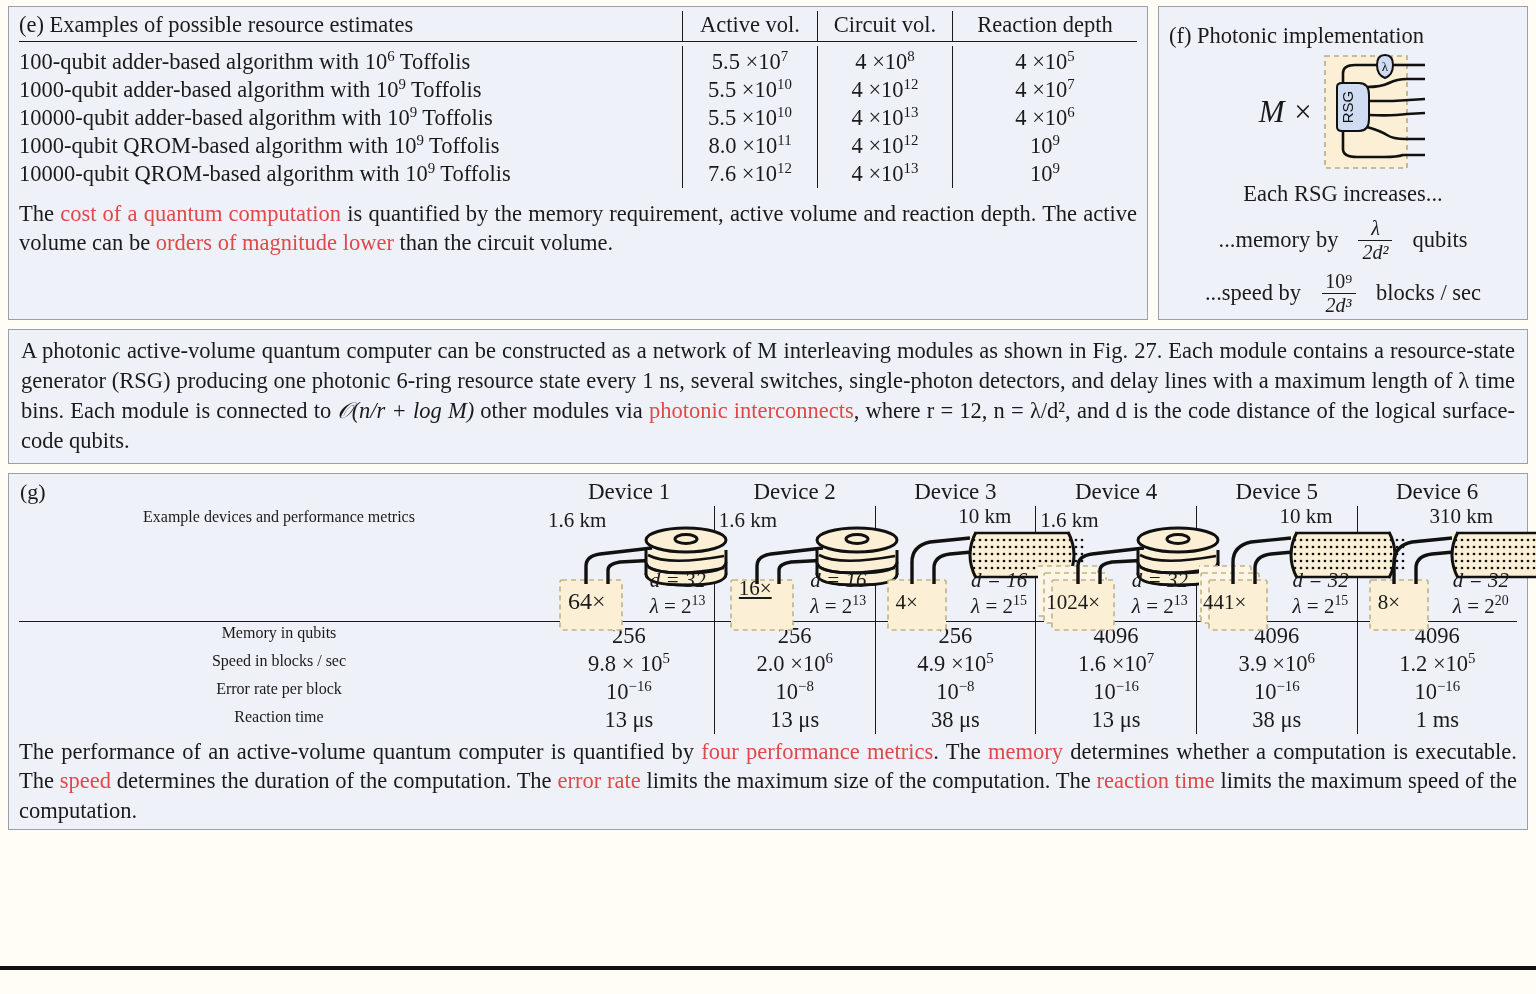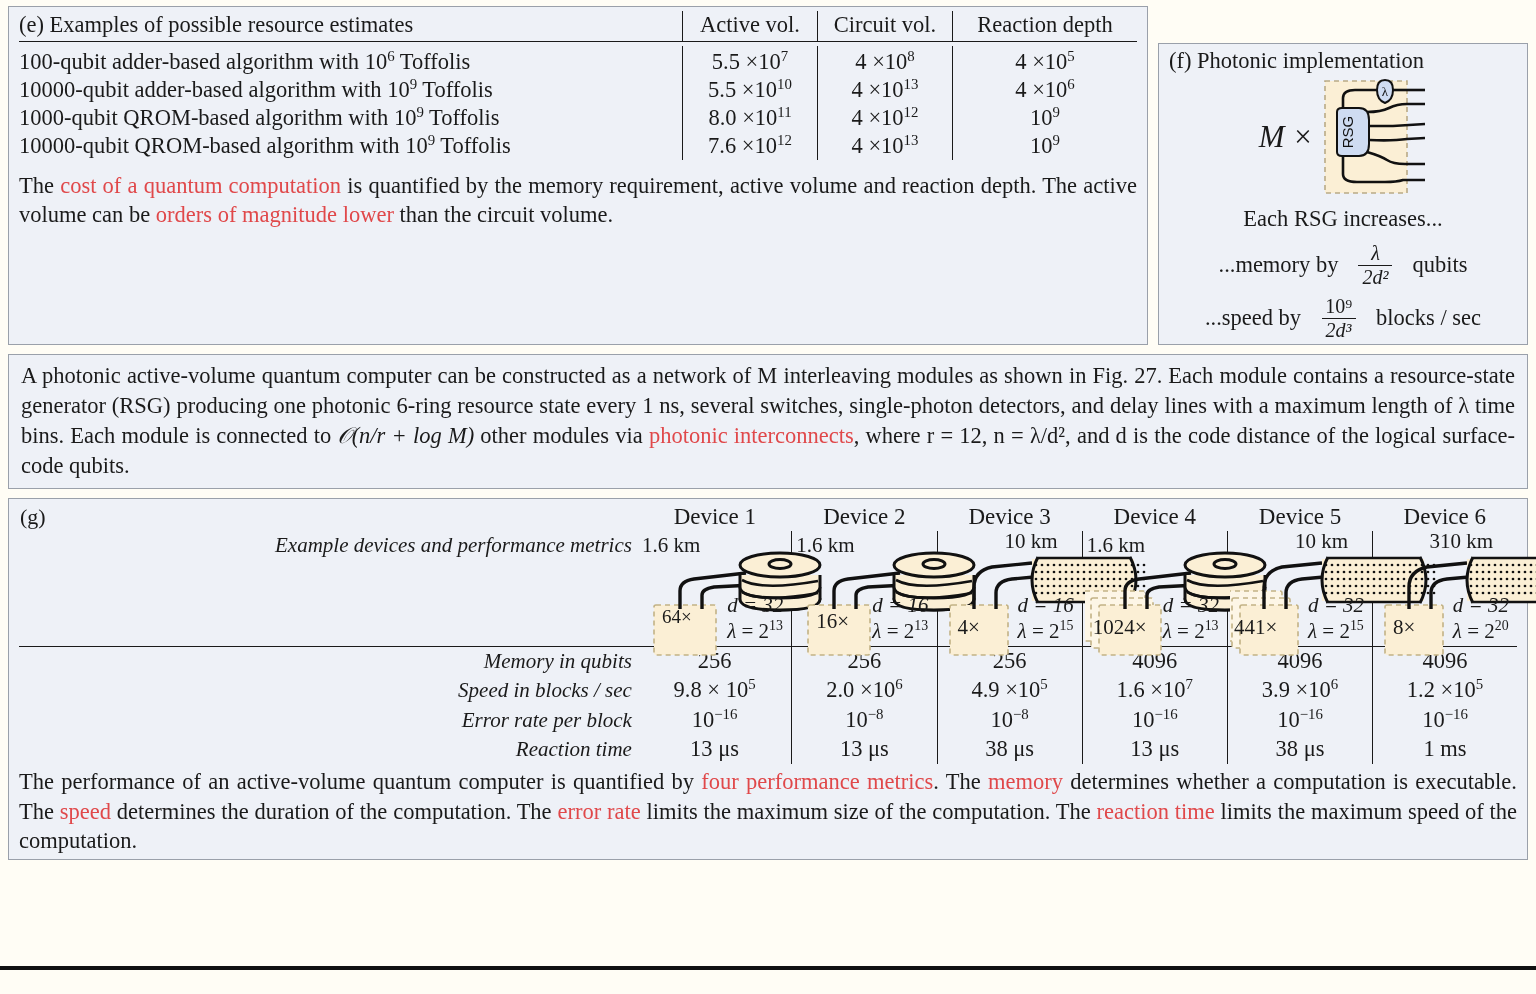--- a/index.html
+++ b/index.html
@@ -15,21 +15,21 @@
 
   .panel{
     background:#eef1f7;
     border:1px solid #9aa0aa;
     box-sizing:border-box;
   }
 
   
   .toprow{display:flex;gap:10px;align-items:stretch;}
   .panel-e{width:1140px;padding:4px 10px 6px 10px;}
-  .panel-f{flex:1;padding:4px 8px 4px 8px;display:flex;flex-direction:column;align-items:center;margin-top:37px;}
+  .panel-f{flex:1;padding:16px 8px 4px 8px;display:flex;flex-direction:column;align-items:center;}
 
   .red{color:#e0484a;}
 
   
   table.te{border-collapse:collapse;width:100%;font-size:22.5px;}
   table.te td{padding:1px 0;vertical-align:baseline;}
   table.te .desc{text-align:left;padding-right:14px;white-space:nowrap;}
   table.te .num{text-align:center;width:118px;border-left:1.6px solid #1a1a1a;padding:1px 8px;}
   table.te .num.last{width:168px;}
   table.te thead td{padding-bottom:3px;}
@@ -52,21 +52,21 @@
   sup{font-size:0.66em;vertical-align:super;line-height:0;}
 
   
   .panel-mid{margin-top:9px;padding:6px 12px 7px 12px;font-size:22.5px;line-height:1.33;text-align:justify;}
 
   
   .panel-g{margin-top:9px;padding:4px 10px 4px 10px;}
   table.tg{border-collapse:collapse;width:100%;font-size:22.5px;}
   table.tg td{vertical-align:top;}
   .g-devhdr{text-align:center;font-size:23px;padding-bottom:0px;}
-  .g-lbl{font-size:21px;text-align:right;padding-right:6px;line-height:1.30;font-style:italic;}
+  .g-lbl{font-size:16px;text-align:center;padding-right:6px;line-height:1.30;}
   .g-cell{border-left:1.6px solid #1a1a1a;padding:0 2px;}
   .g-cell.first{border-left:none;}
   .g-val{text-align:center;border-left:1.6px solid #1a1a1a;padding:1px 4px;}
   .g-val.first{border-left:none;}
   .g-rule{border-top:1.7px solid #1a1a1a;}
   .g-tag{font-size:22px;}
 
   .dev-art{position:relative;height:115px;width:100%;}
   .dev-km{position:absolute;font-size:21px;white-space:nowrap;}
   .dev-params{position:absolute;right:6px;bottom:2px;font-size:21px;line-height:1.25;text-align:left;}
@@ -95,20 +95,26 @@
           <tr>
               <td colspan="4" class="rule-e"></td>
             </tr>
         </thead>
         <tbody>
             <tr>
               <td class="desc">100-qubit adder-based algorithm with 10<sup>6</sup> Toffolis</td>
               <td class="num">5.5 ×10<sup>7</sup></td>
               <td class="num">4 ×10<sup>8</sup></td>
               <td class="num last">4 ×10<sup>5</sup></td>
+            </tr>
+            <tr>
+              <td class="desc">1000-qubit adder-based algorithm with 10<sup>9</sup> Toffolis</td>
+              <td class="num">5.5 ×10<sup>10</sup></td>
+              <td class="num">4 ×10<sup>12</sup></td>
+              <td class="num last">4 ×10<sup>7</sup></td>
             </tr>
             <tr>
               <td class="desc">10000-qubit adder-based algorithm with 10<sup>9</sup> Toffolis</td>
               <td class="num">5.5 ×10<sup>10</sup></td>
               <td class="num">4 ×10<sup>13</sup></td>
               <td class="num last">4 ×10<sup>6</sup></td>
             </tr>
             <tr>
               <td class="desc">1000-qubit QROM-based algorithm with 10<sup>9</sup> Toffolis</td>
               <td class="num">8.0 ×10<sup>11</sup></td>
@@ -200,21 +206,21 @@
                     <path d="M62,62 L62,48 Q62,42 74,40 L112,38" fill="none" stroke="#111" stroke-width="3.4"></path>
                     <ellipse cx="140" cy="52" rx="40" ry="11" fill="#fbefd5" stroke="#111" stroke-width="3"></ellipse>
                     <path d="M100,40 L100,52 Q100,63 140,63 Q180,63 180,52 L180,40" fill="#fbefd5" stroke="#111" stroke-width="3"></path>
                     <path d="M100,28 L100,40 Q100,51 140,51 Q180,51 180,40 L180,28" fill="#fbefd5" stroke="#111" stroke-width="3"></path>
                     <ellipse cx="140" cy="18" rx="40" ry="12" fill="#fbefd5" stroke="#111" stroke-width="3"></ellipse>
                     <ellipse cx="140" cy="17" rx="11" ry="4.5" fill="#fbefd5" stroke="#111" stroke-width="3"></ellipse>
                     <path d="M102,33 Q122,44 178,34" fill="none" stroke="#111" stroke-width="2.6"></path>
                     <path d="M102,45 Q122,56 178,46" fill="none" stroke="#111" stroke-width="2.6"></path>
                   </svg>
                 </div>
-                <div style="position:absolute;left:22px;bottom:18px;font-size:19px;z-index:5;">64×</div>
+                <div style="position:absolute;left:22px;bottom:6px;font-size:24px;z-index:5;">64×</div>
                 <div class="dev-params">
                   <div class="it">d = 32</div>
                   <div><span class="it">λ</span> = 2<sup>13</sup></div>
                 </div>
               </div>
             </td>
             <td class="g-cell">
               <div class="dev-art">
                 <div class="dev-km" style="left:2px;top:2px;">1.6 km</div>
                 <div style="position:absolute;left:0;top:16px;">
@@ -224,21 +230,21 @@
                     <path d="M62,62 L62,48 Q62,42 74,40 L112,38" fill="none" stroke="#111" stroke-width="3.4"></path>
                     <ellipse cx="140" cy="52" rx="40" ry="11" fill="#fbefd5" stroke="#111" stroke-width="3"></ellipse>
                     <path d="M100,40 L100,52 Q100,63 140,63 Q180,63 180,52 L180,40" fill="#fbefd5" stroke="#111" stroke-width="3"></path>
                     <path d="M100,28 L100,40 Q100,51 140,51 Q180,51 180,40 L180,28" fill="#fbefd5" stroke="#111" stroke-width="3"></path>
                     <ellipse cx="140" cy="18" rx="40" ry="12" fill="#fbefd5" stroke="#111" stroke-width="3"></ellipse>
                     <ellipse cx="140" cy="17" rx="11" ry="4.5" fill="#fbefd5" stroke="#111" stroke-width="3"></ellipse>
                     <path d="M102,33 Q122,44 178,34" fill="none" stroke="#111" stroke-width="2.6"></path>
                     <path d="M102,45 Q122,56 178,46" fill="none" stroke="#111" stroke-width="2.6"></path>
                   </svg>
                 </div>
-                <div style="position:absolute;left:22px;bottom:12px;font-size:21px;z-index:5;">16×</div>
+                <div style="position:absolute;left:22px;bottom:20px;font-size:21px;z-index:5;text-decoration:underline;">16×</div>
                 <div class="dev-params">
                   <div class="it">d = 16</div>
                   <div><span class="it">λ</span> = 2<sup>13</sup></div>
                 </div>
               </div>
             </td>
             <td class="g-cell">
               <div class="dev-art">
                 <div class="dev-km" style="right:22px;top:-2px;">10 km</div>
                 <div style="position:absolute;left:0;top:16px;">

